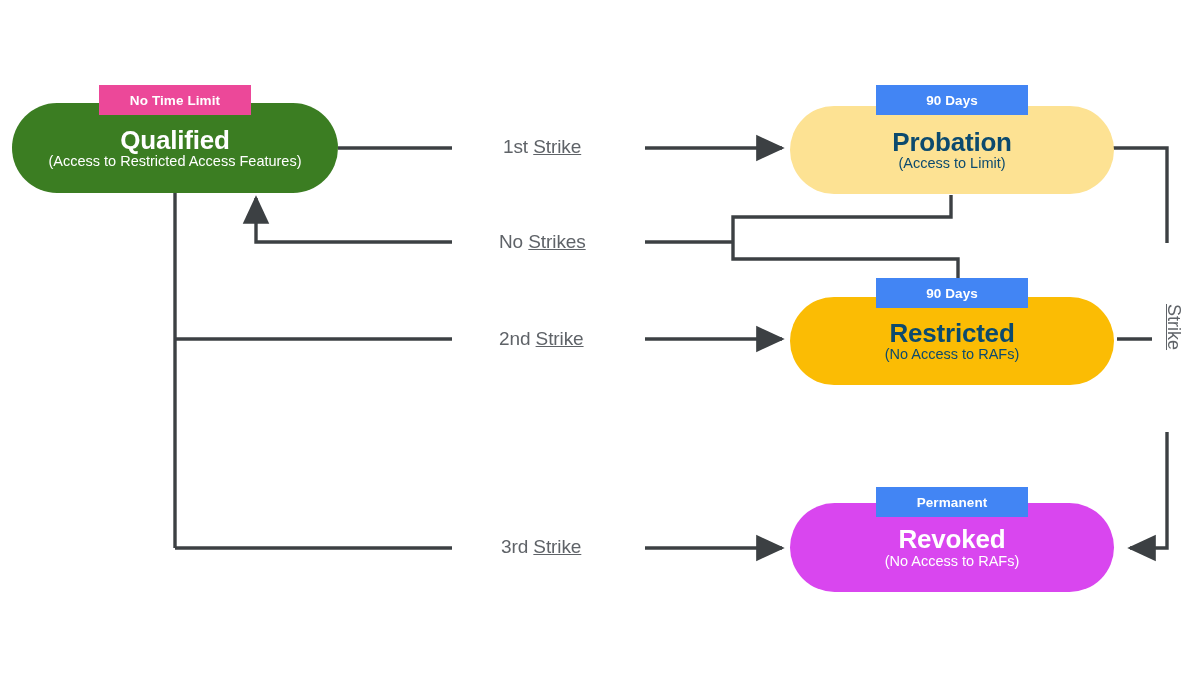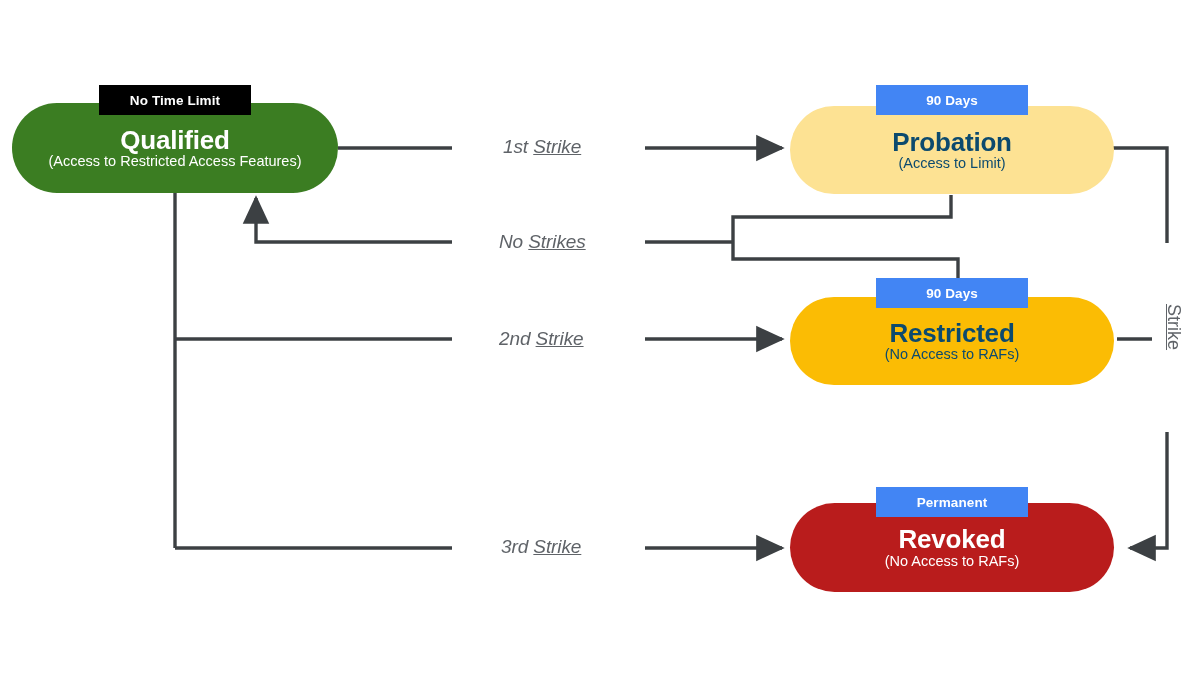--- a/index.html
+++ b/index.html
@@ -71,21 +71,20 @@
     z-index: 4;
   }
 
   
   .edge-label {
     position: absolute;
     font-size: 19px;
     color: #5f6368;
     white-space: nowrap;
     letter-spacing: -0.1px;
-    font-style: italic;
   }
   .edge-label .u { text-decoration: underline; }
 
   .edge-label-vert {
     position: absolute;
     font-size: 18px;
     color: #5f6368;
     white-space: nowrap;
     transform-origin: left top;
     transform: rotate(90deg);
@@ -134,41 +133,41 @@
       <path d="M 1117 339 L 1152 339"></path>
 
       <path d="M 1167 432 L 1167 548 L 1130 548" marker-end="url(#arrowL)"></path>
     </g>
   </svg>
 
   <div class="node light" style="left:12px; top:103px; width:326px; height:90px; background:#3b7d22;">
     <div class="node-title">Qualified</div>
     <div class="node-sub">(Access to Restricted Access Features)</div>
   </div>
-  <div class="badge" style="left:99px; top:85px; width:152px; height:30px; background:#000000;">
+  <div class="badge" style="left:99px; top:85px; width:152px; height:30px; background:#ec4899;">
     <span>No Time Limit</span>
   </div>
 
   <div class="node dark" style="left:790px; top:106px; width:324px; height:88px; background:#fde293;">
     <div class="node-title">Probation</div>
     <div class="node-sub">(Access to Limit)</div>
   </div>
   <div class="badge" style="left:876px; top:85px; width:152px; height:30px; background:#4285f4;">
     <span>90 Days</span>
   </div>
 
   <div class="node dark" style="left:790px; top:297px; width:324px; height:88px; background:#fbbc04;">
     <div class="node-title">Restricted</div>
     <div class="node-sub">(No Access to RAFs)</div>
   </div>
   <div class="badge" style="left:876px; top:278px; width:152px; height:30px; background:#4285f4;">
     <span>90 Days</span>
   </div>
 
-  <div class="node light" style="left:790px; top:503px; width:324px; height:89px; background:#b91c1c;">
+  <div class="node light" style="left:790px; top:503px; width:324px; height:89px; background:#d946ef;">
     <div class="node-title">Revoked</div>
     <div class="node-sub">(No Access to RAFs)</div>
   </div>
   <div class="badge" style="left:876px; top:487px; width:152px; height:30px; background:#4285f4;">
     <span>Permanent</span>
   </div>
 
   <div class="edge-label" style="left:503px; top:136px;">
     <span>1st </span><span class="u">Strike</span>
   </div>

